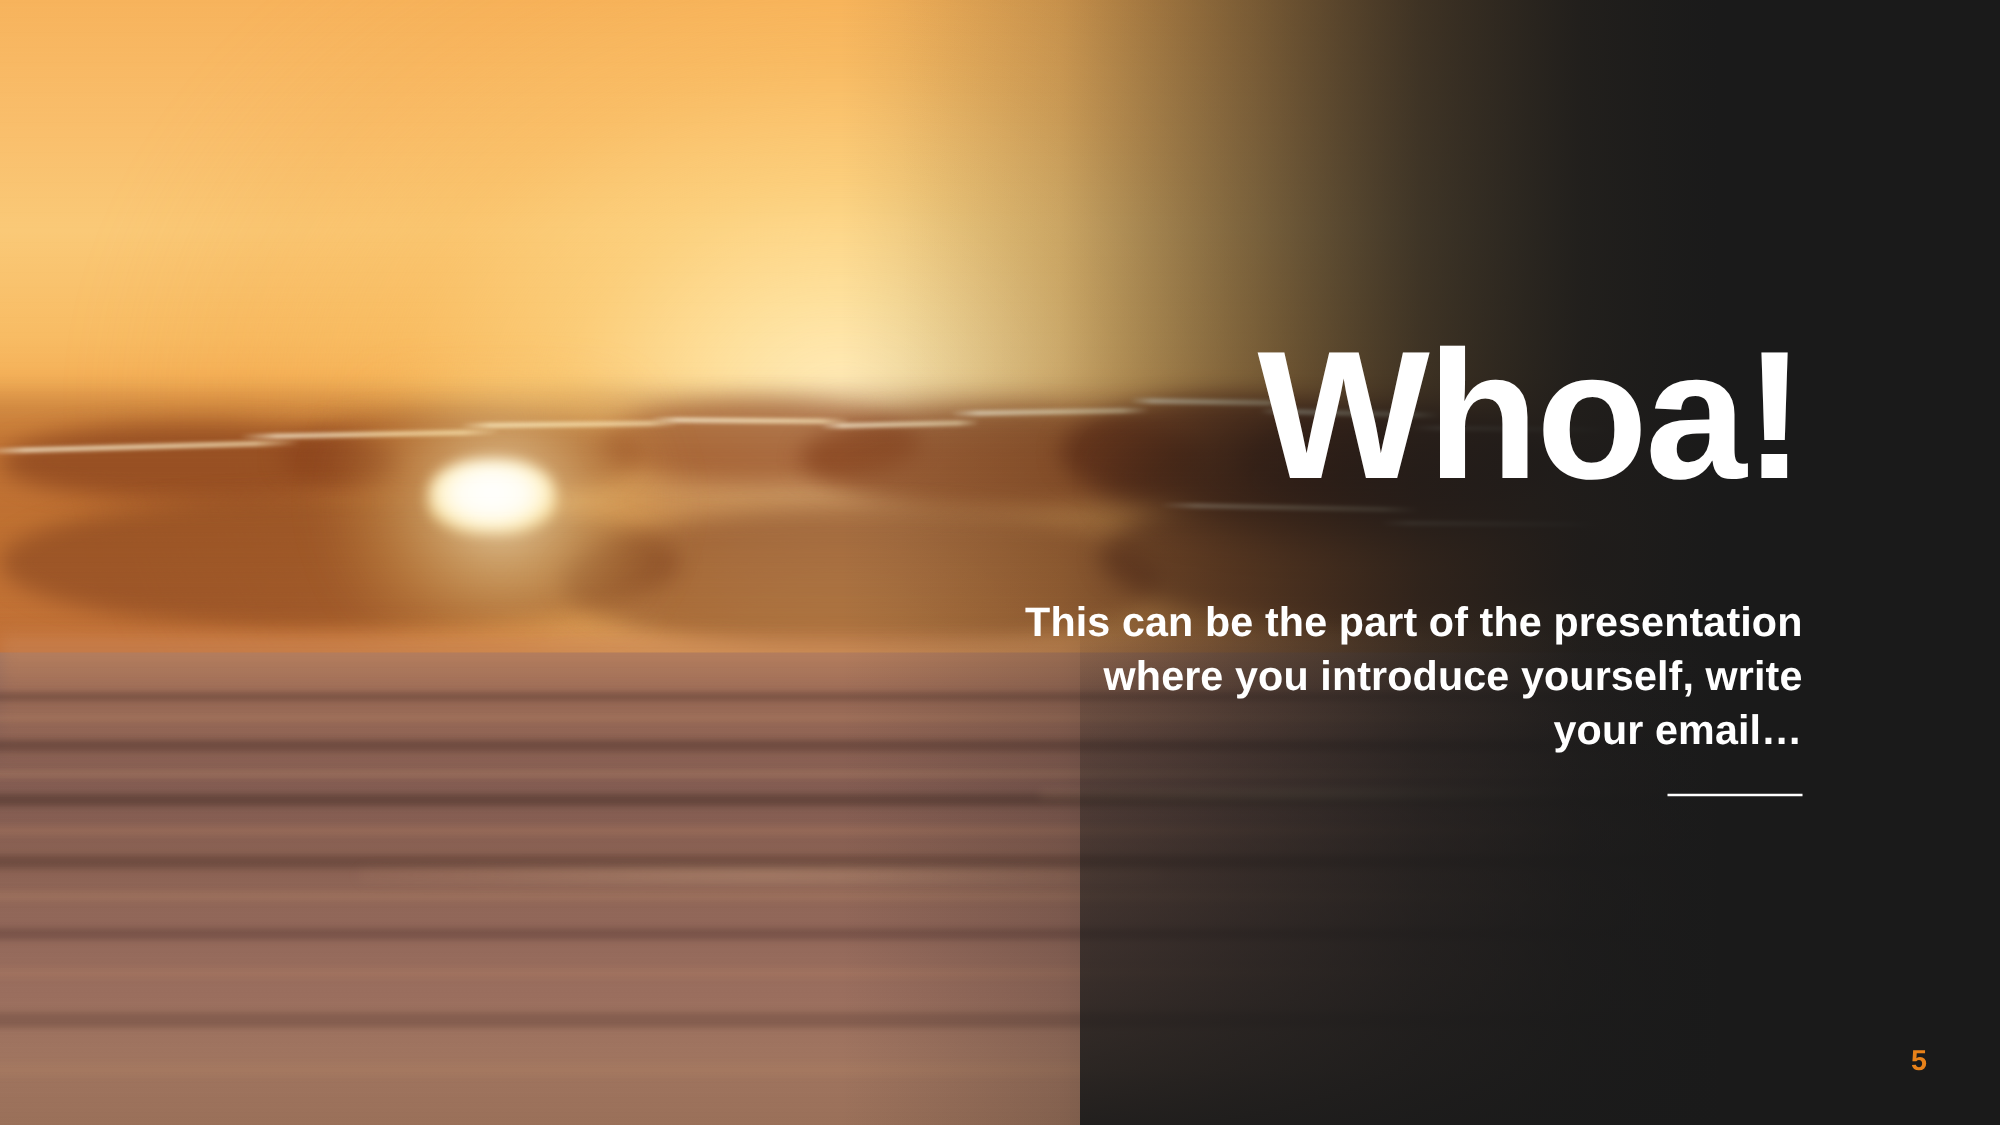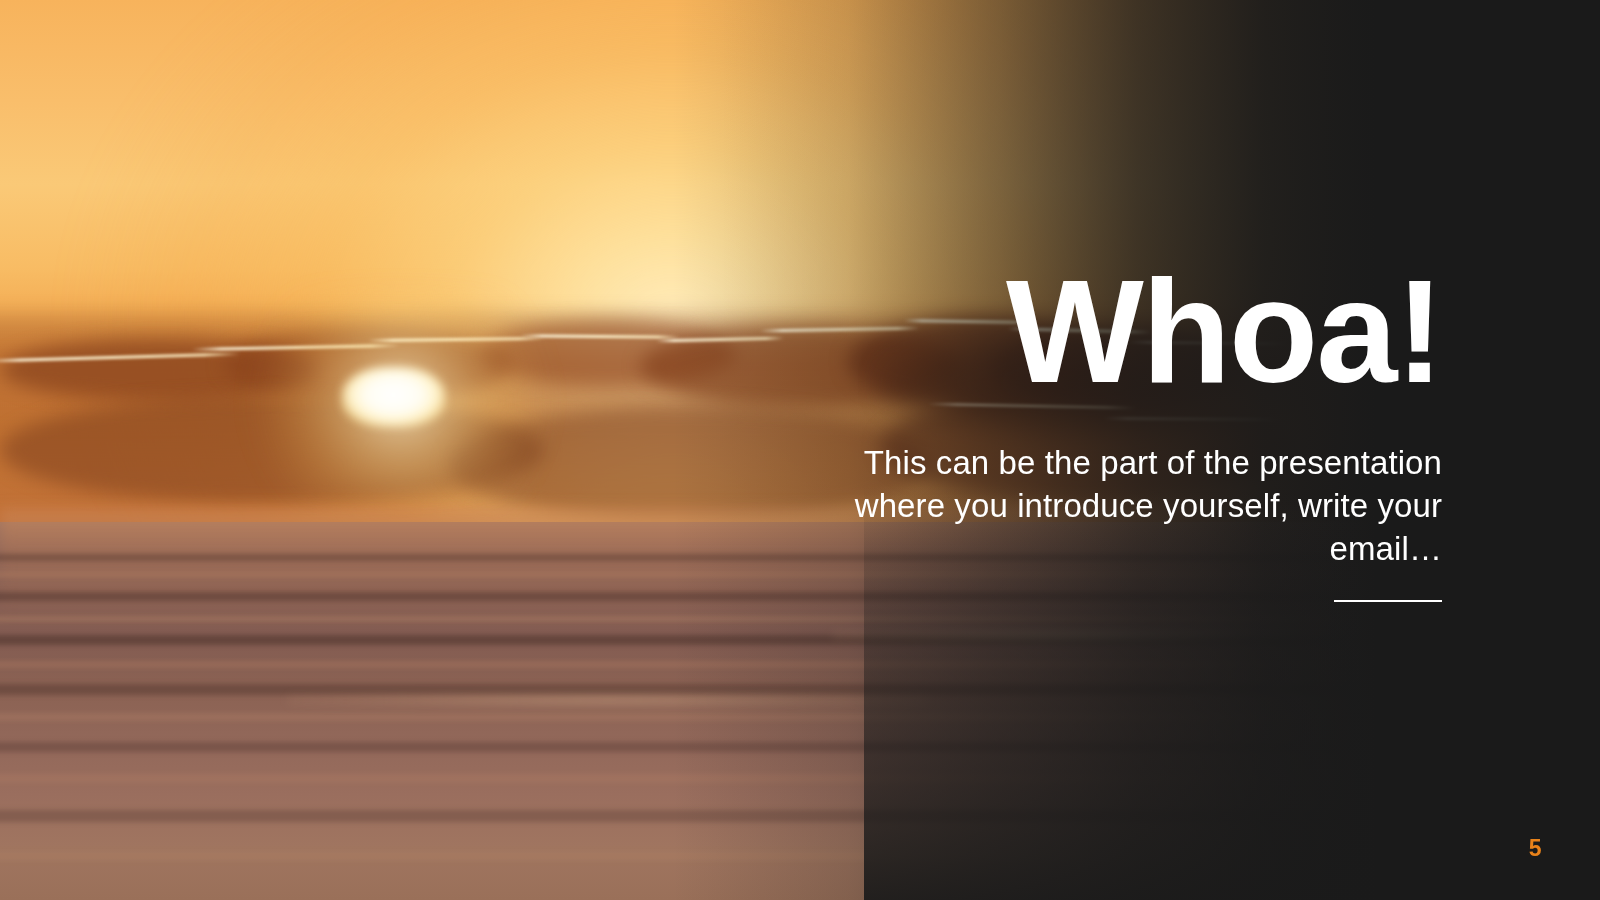--- a/index.html
+++ b/index.html
@@ -329,25 +329,25 @@
     color: #ffffff;
     font-family: "Liberation Sans", sans-serif;
     font-size: 146px;
     font-weight: 700;
     line-height: 0.96;
     letter-spacing: -2px;
     white-space: nowrap;
   }
 
   .body-copy {
-    margin: 39px 0 0 0;
+    margin: 74px 0 0 0;
     color: #ffffff;
     font-family: "Liberation Sans", sans-serif;
     font-size: 33px;
-    font-weight: 400;
+    font-weight: 700;
     line-height: 43px;
     letter-spacing: 0.1px;
   }
 
   .divider {
     margin: 30px 0 0 auto;
     width: 108px;
     height: 2px;
     background: #ffffff;
   }

